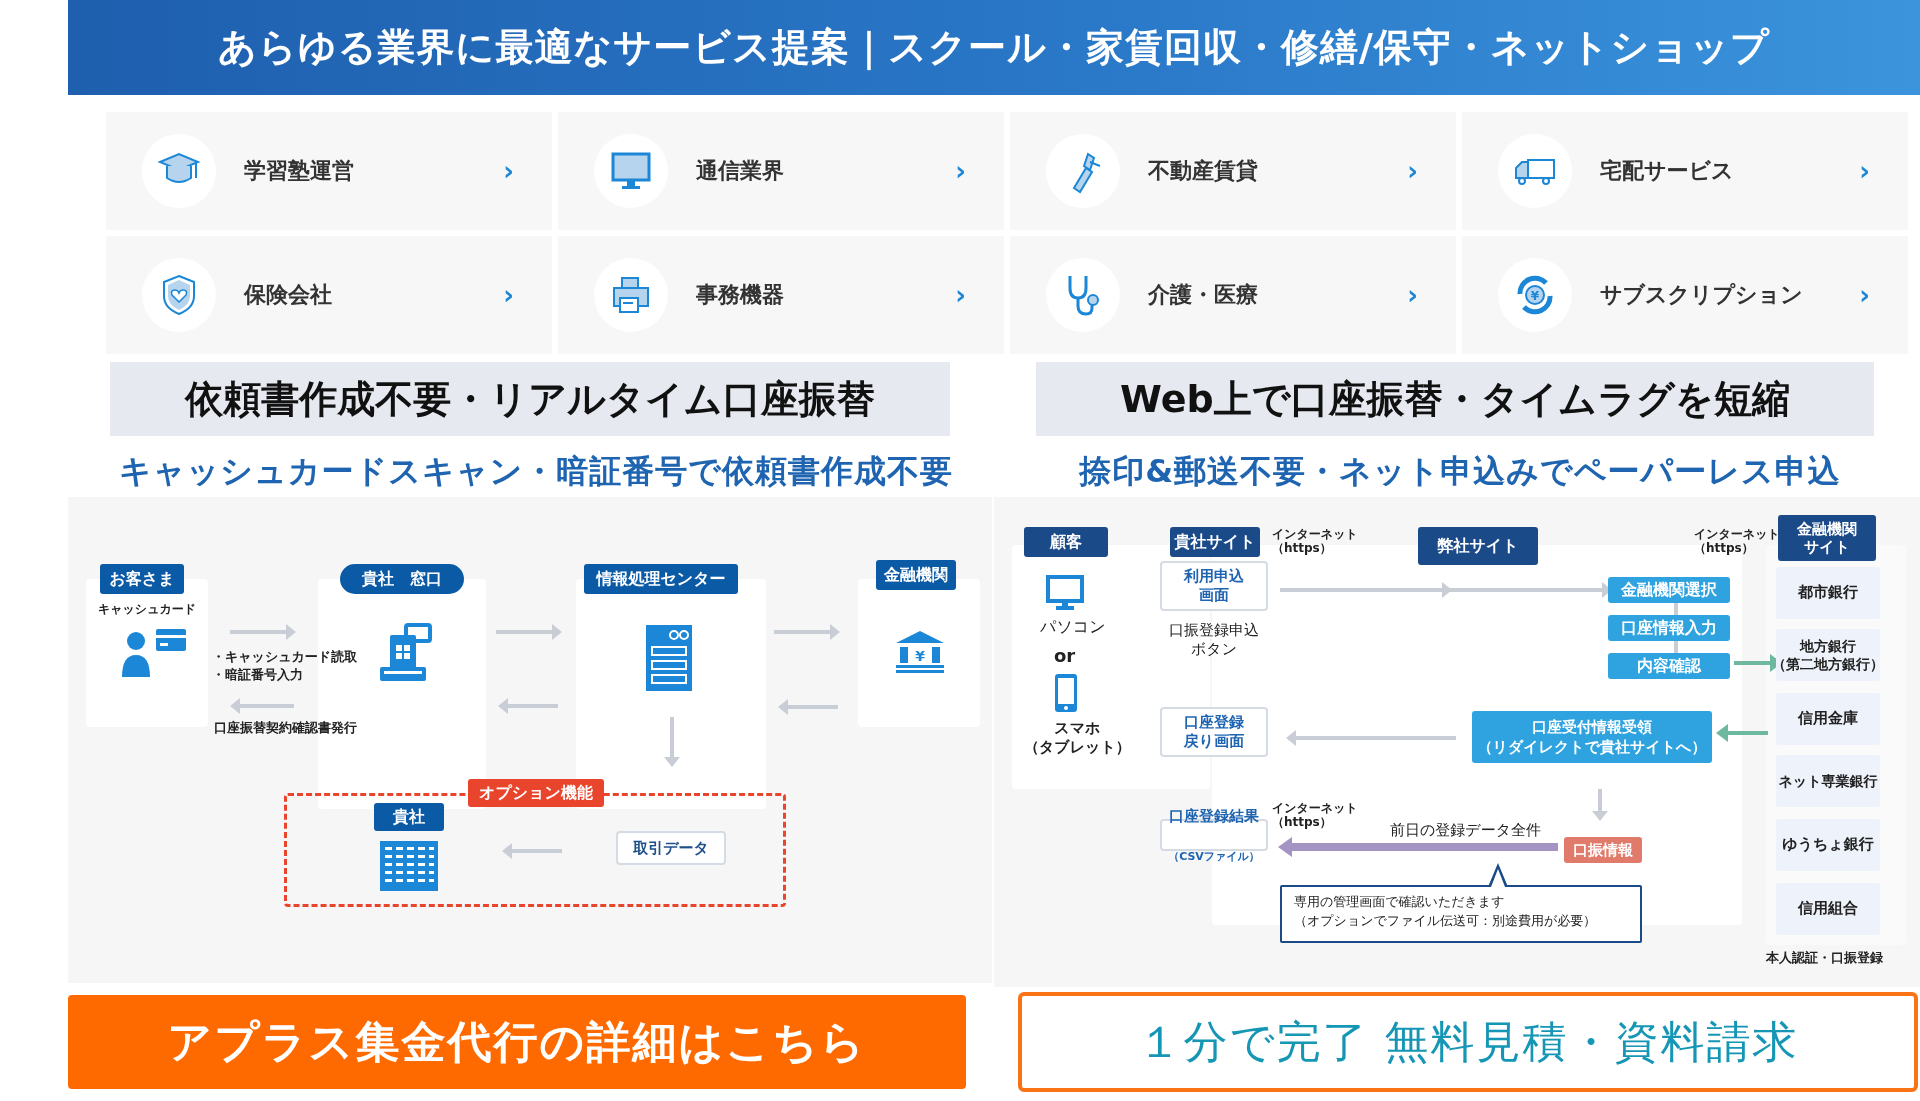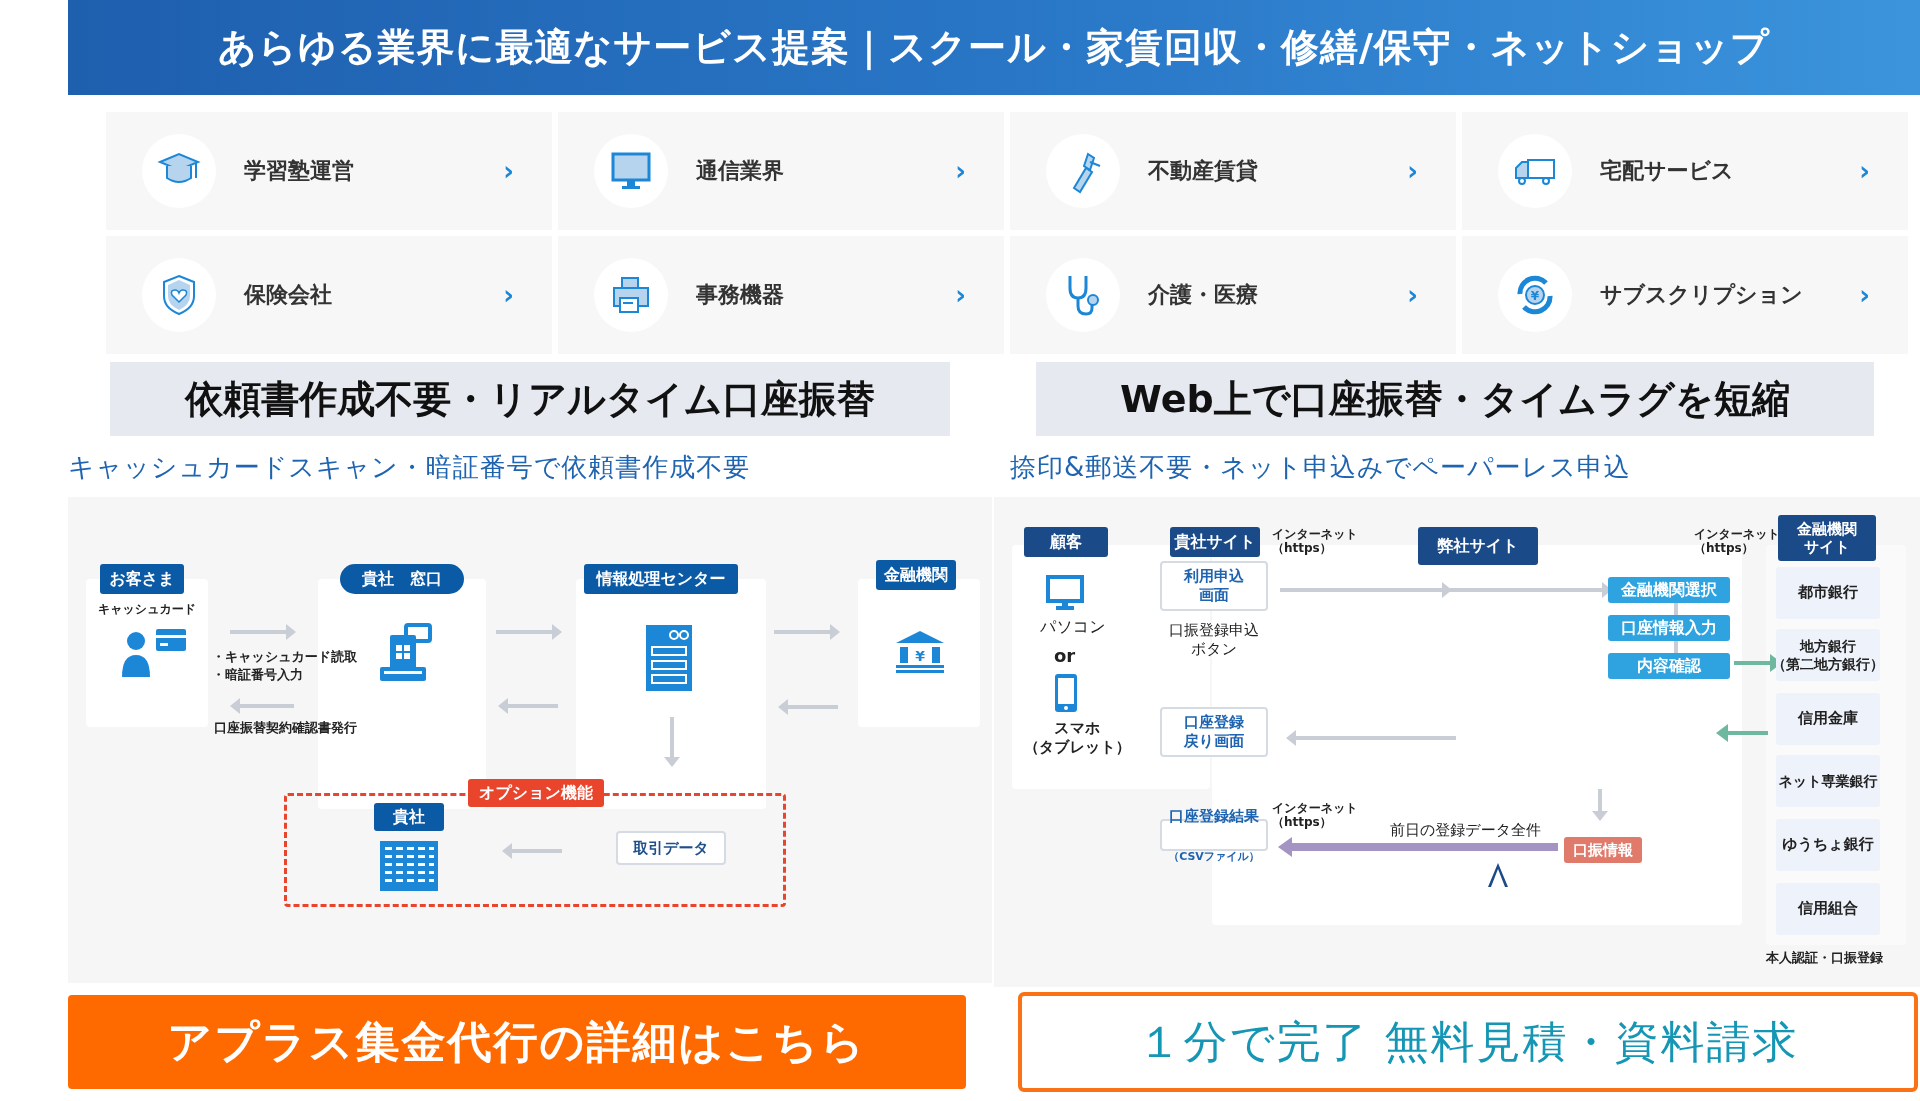--- a/index.html
+++ b/index.html
@@ -27,21 +27,21 @@
     margin-left: 36px; display: flex; align-items: center; justify-content: center;
   }
   .tile .label { margin-left: 28px; font-size: 22px; font-weight: bold; color: #333; flex: 1; }
   .tile .chev { margin-right: 38px; color: #1b87d6; font-size: 26px; font-weight: bold; }
 
   
   .sec-head {
     background: #e6eaf0; height: 74px; display: flex; align-items: center; justify-content: center;
     font-size: 38px; font-weight: bold; color: #111;
   }
-  .sec-sub { font-size: 26px; font-weight: normal; color: #1f64b0; letter-spacing: 1px; }
+  .sec-sub { font-size: 32px; font-weight: bold; color: #1f64b0; text-align: center; letter-spacing: 1px; }
 
   
   .diagram { background: #f6f6f7; overflow: hidden; }
   .col-white { position: absolute; background: #ffffff; border-radius: 4px; }
   .tag {
     position: absolute; background: #0b5aa6; color: #fff; font-weight: bold; font-size: 16px;
     border-radius: 3px; display: flex; align-items: center; justify-content: center; text-align: center; line-height: 1.2;
   }
   .tag.navy { background: #1b4a88; }
   .txt { position: absolute; font-size: 14px; color: #222; white-space: nowrap; }
@@ -355,35 +355,39 @@
   <div class="abs" style="left:680px;top:96px;width:4px;height:70px;background:#c9ced6;"></div>
   <div class="blue-box" style="left:614px;top:80px;width:122px;height:26px;">金融機関選択</div>
   <div class="blue-box" style="left:614px;top:118px;width:122px;height:26px;">口座情報入力</div>
   <div class="blue-box" style="left:614px;top:156px;width:122px;height:26px;">内容確認</div>
 
   <div class="abs" style="left:740px;top:164px;width:44px;height:4px;background:#6fb8a0;"></div>
   <div class="abs" style="left:776px;top:157px;width:0;height:0;border-left:12px solid #6fb8a0;border-top:9px solid transparent;border-bottom:9px solid transparent;"></div>
   <div class="abs" style="left:730px;top:234px;width:44px;height:4px;background:#6fb8a0;"></div>
   <div class="abs" style="left:722px;top:227px;width:0;height:0;border-right:12px solid #6fb8a0;border-top:9px solid transparent;border-bottom:9px solid transparent;"></div>
 
+  <div class="blue-box" style="left:478px;top:214px;width:240px;height:52px;white-space:pre;font-size:15px;line-height:1.35;">口座受付情報受領
+（リダイレクトで貴社サイトへ）</div>
   <div class="arrow-h left" style="left:296px;top:239px;width:166px;"></div>
 
   <div class="arrow-v" style="left:604px;top:292px;height:26px;"></div>
   <div class="abs" style="left:570px;top:340px;width:78px;height:26px;background:#e07a6a;border-radius:3px;color:#fff;font-weight:bold;font-size:15px;display:flex;align-items:center;justify-content:center;">口振情報</div>
 
   <div class="txt" style="left:278px;top:304px;font-size:12px;font-weight:bold;line-height:1.2;white-space:pre;">インターネット
 （https）</div>
   <div class="outline-box" style="left:166px;top:322px;width:108px;height:32px;">
     <span>口座登録結果</span>
     <span style="font-size:11px;margin-top:24px;">（CSVファイル）</span>
   </div>
   <div class="txt" style="left:396px;top:324px;font-size:15px;">前日の登録データ全件</div>
   <div class="abs" style="left:296px;top:346px;width:268px;height:8px;background:#a394c4;"></div>
   <div class="abs" style="left:284px;top:340px;width:0;height:0;border-right:14px solid #a394c4;border-top:10px solid transparent;border-bottom:10px solid transparent;"></div>
 
+  <div class="abs" style="left:286px;top:388px;width:362px;height:58px;border:2px solid #1b4a88;background:#fff;border-radius:2px;padding:6px 12px;font-size:13px;line-height:1.45;white-space:pre;">専用の管理画面で確認いただきます
+（オプションでファイル伝送可：別途費用が必要）</div>
   <div class="abs" style="left:494px;top:366px;width:0;height:0;border-left:10px solid transparent;border-right:10px solid transparent;border-bottom:24px solid #1b4a88;"></div>
   <div class="abs" style="left:497px;top:372px;width:0;height:0;border-left:7px solid transparent;border-right:7px solid transparent;border-bottom:18px solid #fff;"></div>
 
   <div class="bank-box" style="left:782px;top:70px;width:104px;height:52px;">都市銀行</div>
   <div class="bank-box" style="left:782px;top:132px;width:104px;height:52px;white-space:pre;font-size:14px;">地方銀行
 （第二地方銀行）</div>
   <div class="bank-box" style="left:782px;top:196px;width:104px;height:52px;">信用金庫</div>
   <div class="bank-box" style="left:782px;top:258px;width:104px;height:52px;font-size:14px;">ネット専業銀行</div>
   <div class="bank-box" style="left:782px;top:322px;width:104px;height:52px;">ゆうちょ銀行</div>
   <div class="bank-box" style="left:782px;top:386px;width:104px;height:52px;">信用組合</div>

